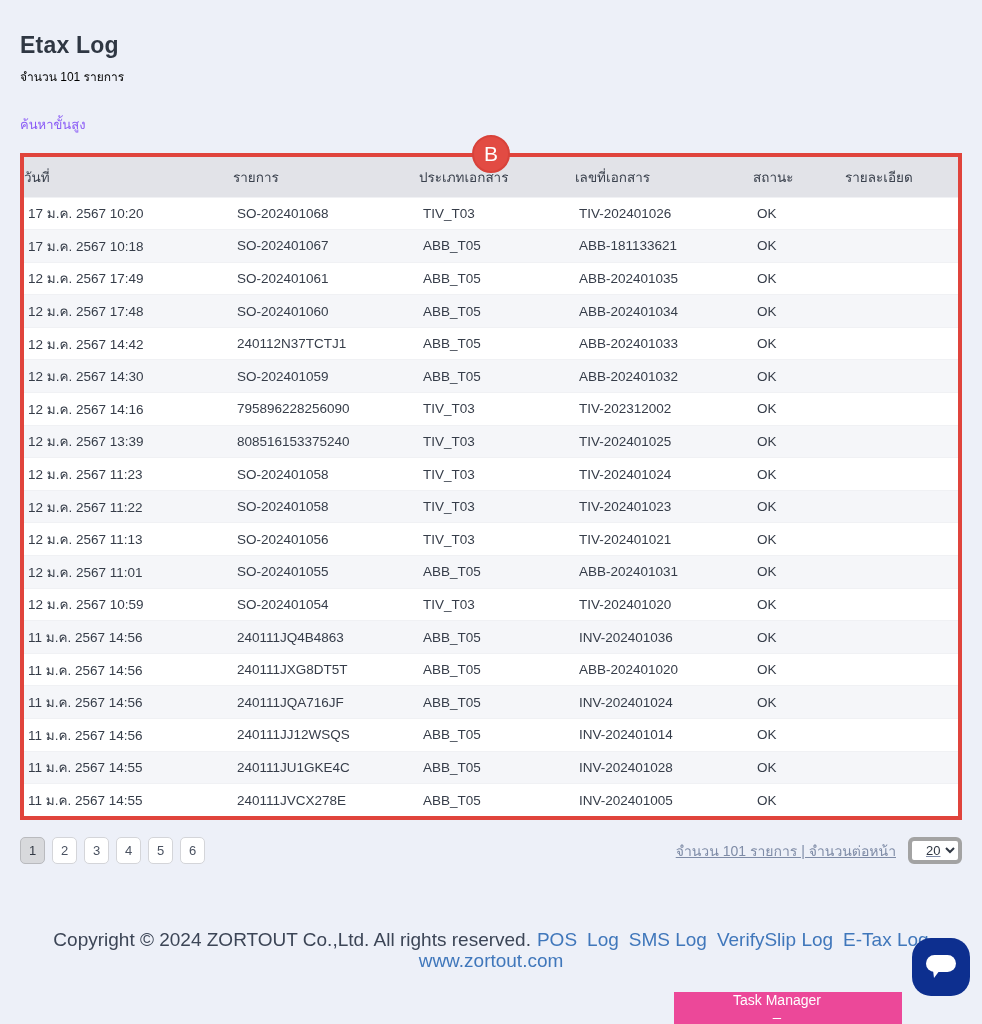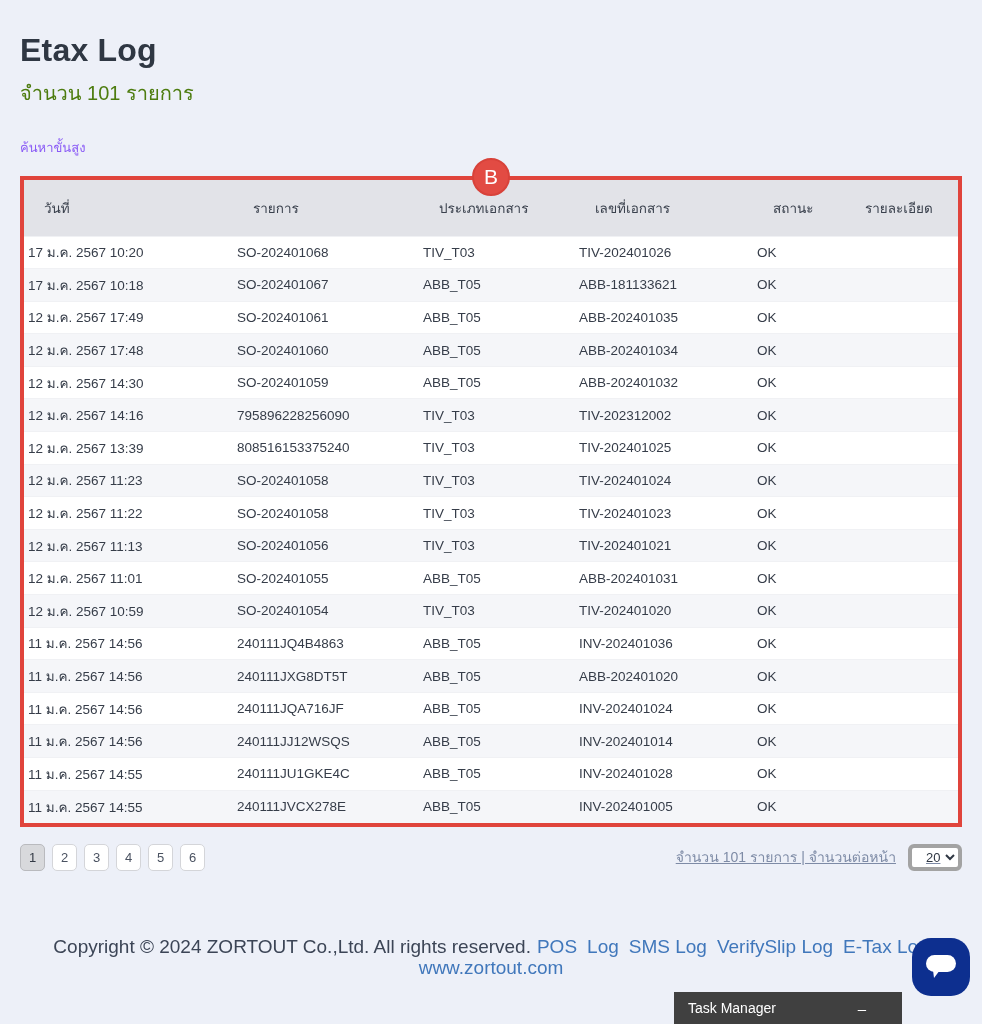--- a/index.html
+++ b/index.html
@@ -8,29 +8,29 @@
     position: relative;
     overflow: hidden;
     background: #edf0f8;
     font-family: "Liberation Sans", "DejaVu Sans", sans-serif;
     color: #363d49;
   }
   .content { padding: 20px; }
 
   .page-title {
     margin-top: 12px;
-    font-size: 32px;
+    font-size: 23px;
     font-weight: 700;
     color: #2f3743;
     letter-spacing: 0.2px;
   }
   .count-text {
     margin-top: 8px;
-    font-size: 20px;
-    color: #4d7c0f;
+    font-size: 12px;
+    color: #000000;
   }
   .adv-search {
     display: inline-block;
     margin-top: 28px;
     font-size: 13px;
     color: #8b5cf6;
     text-decoration: none;
     cursor: pointer;
   }
 
@@ -60,22 +60,22 @@
     width: 100%;
     border-collapse: collapse;
     table-layout: fixed;
     font-size: 13.5px;
   }
   thead th {
     background: #e2e3e8;
     color: #3a414d;
     font-weight: 400;
     text-align: left;
-    height: 56px;
-    padding: 4px 20px;
+    height: 40px;
+    padding: 4px 0;
     vertical-align: middle;
   }
   th:nth-child(1), td:nth-child(1) { width: 209px; }
   th:nth-child(2), td:nth-child(2) { width: 186px; }
   th:nth-child(3), td:nth-child(3) { width: 156px; }
   th:nth-child(4), td:nth-child(4) { width: 178px; }
   th:nth-child(5), td:nth-child(5) { width: 92px;  }
   th:nth-child(6), td:nth-child(6) { width: 113px; }
   tbody td {
     height: 32.6px;
@@ -153,28 +153,29 @@
     margin-top: 1px;
     text-decoration: underline;
   }
 
   .task-manager {
     position: absolute;
     left: 674px;
     bottom: 0;
     width: 228px;
     height: 32px;
-    background: #404040;
+    background: #ec4899;
     color: #ffffff;
     display: flex;
     align-items: center;
     justify-content: space-between;
     padding: 0 36px 0 14px;
     font-size: 14px;
     cursor: pointer;
+    flex-direction: column;
   }
   .task-manager .minimize {
     font-size: 15px;
     cursor: pointer;
   }
 
   .chat-btn {
     position: absolute;
     right: 12px;
     bottom: 28px;
@@ -234,20 +235,28 @@
             <td>ABB_T05</td>
             <td>ABB-202401035</td>
             <td>OK</td>
             <td></td>
           </tr>
           <tr>
             <td>12 ม.ค. 2567 17:48</td>
             <td>SO-202401060</td>
             <td>ABB_T05</td>
             <td>ABB-202401034</td>
+            <td>OK</td>
+            <td></td>
+          </tr>
+          <tr>
+            <td>12 ม.ค. 2567 14:42</td>
+            <td>240112N37TCTJ1</td>
+            <td>ABB_T05</td>
+            <td>ABB-202401033</td>
             <td>OK</td>
             <td></td>
           </tr>
           <tr>
             <td>12 ม.ค. 2567 14:30</td>
             <td>SO-202401059</td>
             <td>ABB_T05</td>
             <td>ABB-202401032</td>
             <td>OK</td>
             <td></td>

